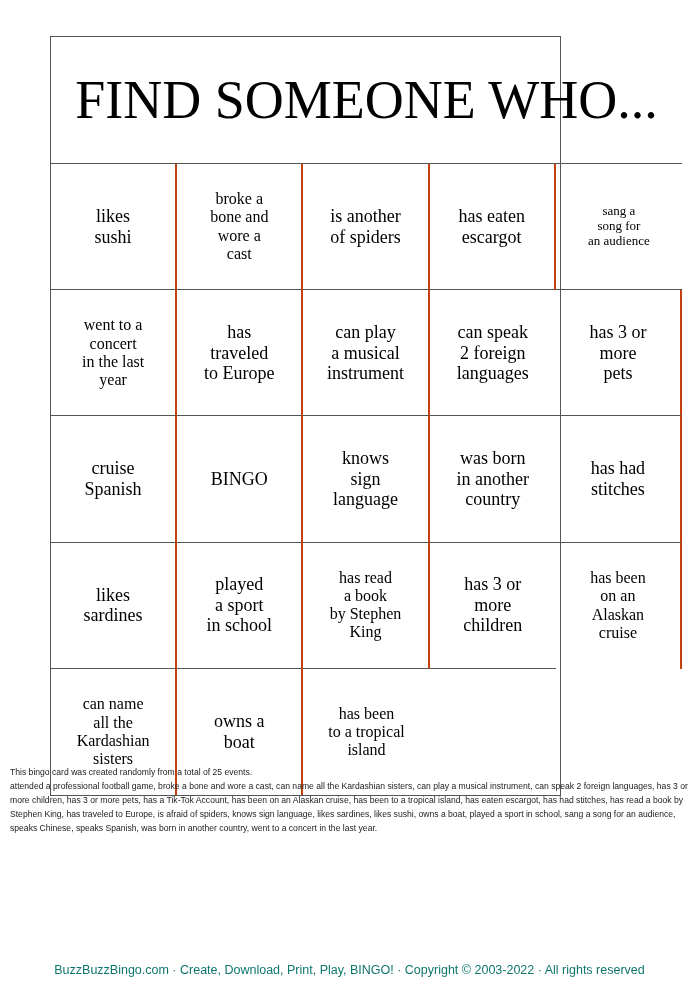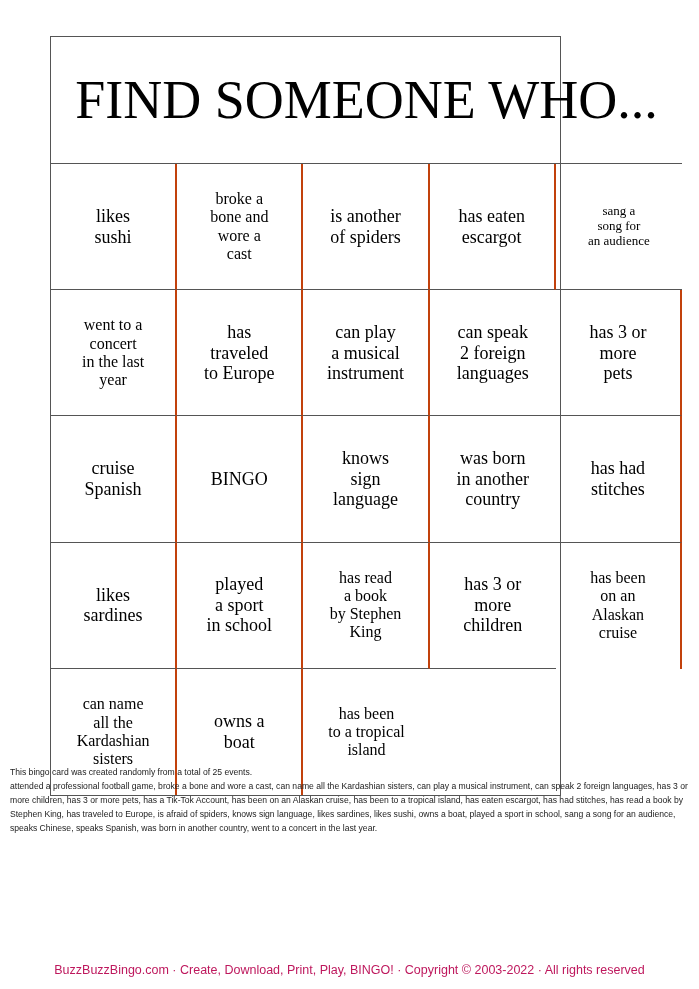--- a/index.html
+++ b/index.html
@@ -77,21 +77,21 @@
       color: #222;
     }
     .notes p { margin: 0; }
     .footer {
       position: absolute;
       left: 0;
       top: 963px;
       width: 699px;
       text-align: center;
       font-size: 12.5px;
-      color: #be185d;
+      color: #0f766e;
       white-space: nowrap;
     }
   </style>
 </head>
 <body>
 
 <div class="card">
   <div class="title">FIND SOMEONE WHO...</div>
   <div class="grid" id="grid">
       <div class="cell lg">likes

